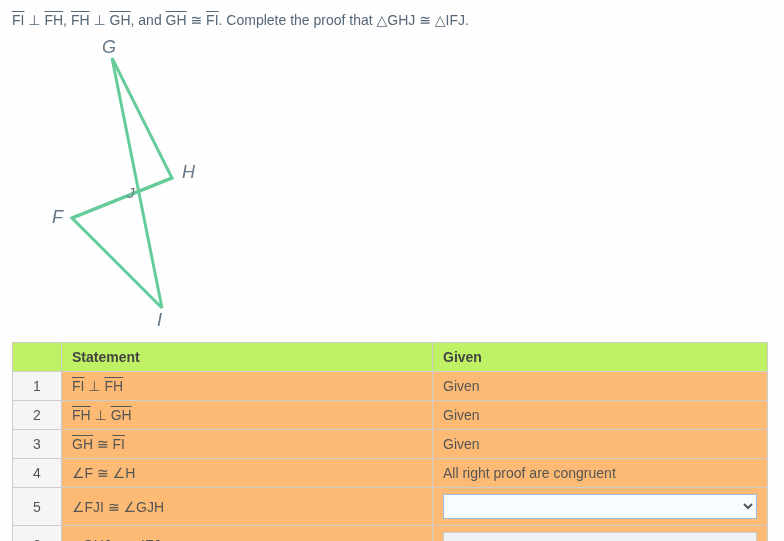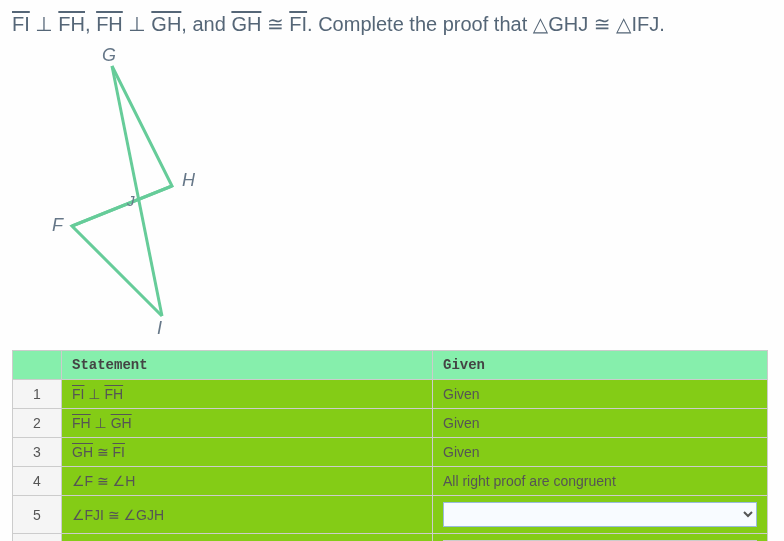--- a/index.html
+++ b/index.html
@@ -5,21 +5,21 @@
     body {
       margin: 0;
       padding: 12px;
       font-family: Arial, sans-serif;
       background: #fefefe;
       color: #444;
       width: 784px;
       box-sizing: border-box;
     }
     .question {
-      font-size: 20px;
+      font-size: 14px;
       color: #556677;
       margin-bottom: 8px;
       font-weight: 500;
     }
     .overline {
       text-decoration: overline;
     }
     .diagram {
       margin: 10px 0 10px 30px;
     }
@@ -27,27 +27,26 @@
       border-collapse: collapse;
       width: 756px;
       margin-top: 6px;
     }
     table.proof th, table.proof td {
       border: 1px solid #ccc;
       padding: 6px 10px;
       text-align: left;
       font-size: 14px;
       color: #555;
-      background: #84cc16;
+      background: #fdba74;
     }
     table.proof th {
-      background: #86efac;
+      background: #bef264;
       font-weight: bold;
       color: #444;
-      font-family: Liberation Mono, monospace;
     }
     table.proof td.num {
       width: 28px;
       text-align: center;
       background: #f5f5f5;
     }
     table.proof td.stmt {
       width: 350px;
     }
     select.reason-select {

